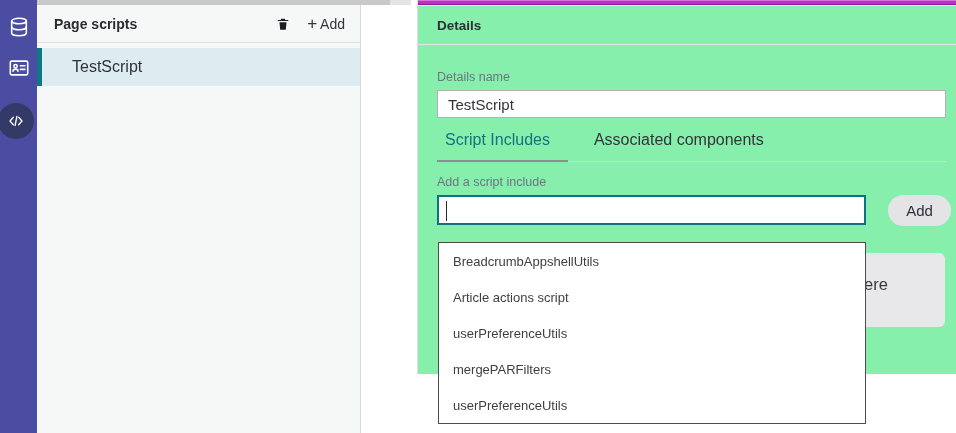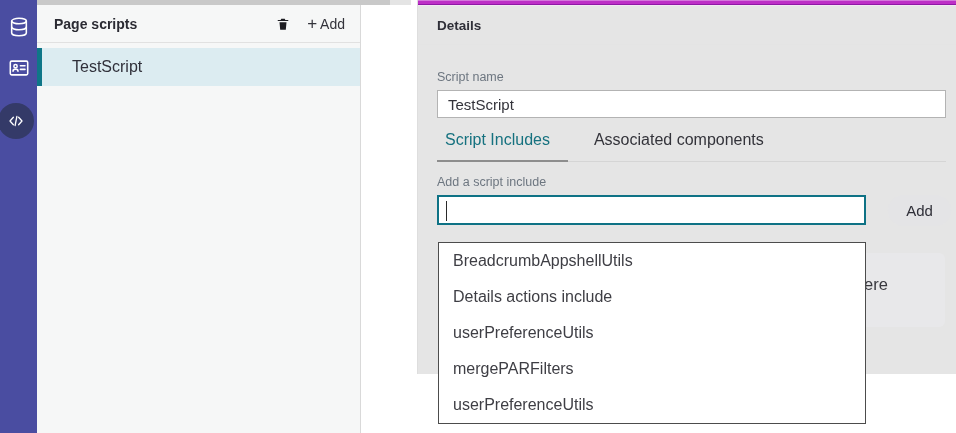--- a/index.html
+++ b/index.html
@@ -24,42 +24,42 @@
   .header-spacer { flex:1; }
   .trash-btn { width:16px; height:16px; margin-right:15px; cursor:pointer; display:flex; align-items:center; }
   .trash-btn svg { fill:#1d1d22; }
   .add-btn-sm { display:flex; align-items:center; cursor:pointer; color:#33333b; font-size:14px; }
   .add-btn-sm .plus { font-size:17px; font-weight:400; margin-right:3px; line-height:1; }
   .script-list { padding-top:5px; }
   .script-item { height:38px; line-height:38px; font-size:16px; color:#30303a; cursor:pointer; padding-left:35px; }
   .script-item.selected { background:#dcecf1; border-left:5px solid #0f7688; padding-left:30px; }
 
   
-  .details-panel { position:absolute; left:417px; top:0; width:539px; height:374px; background:#e5e5e5; border-left:1px solid #dedede; }
+  .details-panel { position:absolute; left:417px; top:0; width:539px; height:374px; background:#86efac; border-left:1px solid #dedede; }
   .magenta-bar { height:6px; background:linear-gradient(to bottom,#d478dc 0 1px,#bd2fc6 1px 4px,#8f17a6 4px 5px,#f2e8f2 5px 6px); }
   .details-header { height:39px; line-height:39px; padding-left:19px; font-size:13.5px; font-weight:700; color:#2f2f38; border-bottom:1px solid #e4e4e4; }
   .field-label { margin:25px 0 6px 19px; font-size:12.5px; color:#6d7680; }
   .name-input { display:block; margin-left:19px; width:509px; height:28px; border:1px solid #b3b3b3; background:#fff; padding:0 10px; font-size:15px; color:#33333a; font-family:inherit; }
   .tabs { display:flex; margin:13px 10px 0 19px; border-bottom:1px solid #d5d5d5; }
   .tab { font-size:16px; padding:0 18px 11px 8px; cursor:pointer; }
   .tab.active { color:#15717f; border-bottom:2px solid #8d8d8d; margin-bottom:-1px; }
   .tab.inactive { color:#33333a; margin-left:18px; padding:0 8px 11px 8px; }
   .field-label.second { margin-top:13px; }
   .combo-row { display:flex; align-items:flex-start; margin-left:19px; margin-top:6px; }
   .combo-input { position:relative; width:429px; height:30px; border:2px solid #0e7285; background:#fff; }
   .caret { position:absolute; left:7px; top:4px; width:1px; height:20px; background:#2a2a2a; }
   .add-btn { margin-left:22px; width:63px; height:31px; border:none; border-radius:16px; background:#e4e4e6; font-size:15px; color:#2f2f38; font-family:inherit; cursor:pointer; }
 
   
   .dropzone { position:absolute; left:20px; top:253px; width:507px; height:74px; background:#e8e8ea; border-radius:6px; z-index:1; }
   .dropzone .fragment { position:absolute; left:426px; top:22px; font-size:16.5px; color:#38383e; }
 
   
   .dropdown { position:absolute; left:20px; top:242px; width:428px; background:#ffffff; border:1px solid #4c4c4c; z-index:5; list-style:none; }
-  .dropdown li { height:36px; display:flex; align-items:center; padding-left:14px; font-size:16px; color:#3e3e44; cursor:pointer; }
+  .dropdown li { height:36px; display:flex; align-items:center; padding-left:14px; font-size:13px; color:#3e3e44; cursor:pointer; }
 </style>
 </head>
 <body>
 
 <div class="screen">
 
   <aside class="sidebar">
     <div class="side-icon" style="top:13px; height:28px;">
       <svg width="22" height="25" viewBox="0 0 24 24">
         <ellipse cx="12" cy="5" rx="8" ry="3"></ellipse>
@@ -105,21 +105,21 @@
     </div>
     <div class="script-list">
       <div class="script-item selected">TestScript</div>
     </div>
   </section>
 
   <section class="details-panel">
     <div class="magenta-bar"></div>
     <div class="details-header">Details</div>
 
-    <div class="field-label">Script name</div>
+    <div class="field-label">Details name</div>
     <input class="name-input" type="text" value="TestScript" style="">
 
     <div class="tabs">
       <div class="tab active">Script Includes</div>
       <div class="tab inactive">Associated components</div>
     </div>
 
     <div class="field-label second">Add a script include</div>
     <div class="combo-row">
       <div class="combo-input">
@@ -127,20 +127,20 @@
       </div>
       <button class="add-btn">Add</button>
     </div>
 
     <div class="dropzone">
       <span class="fragment">ere</span>
     </div>
 
     <ul class="dropdown">
       <li>BreadcrumbAppshellUtils</li>
-      <li>Details actions include</li>
+      <li>Article actions script</li>
       <li>userPreferenceUtils</li>
       <li>mergePARFilters</li>
       <li>userPreferenceUtils</li>
     </ul>
   </section>
 
 </div>
 
 </body></html>

